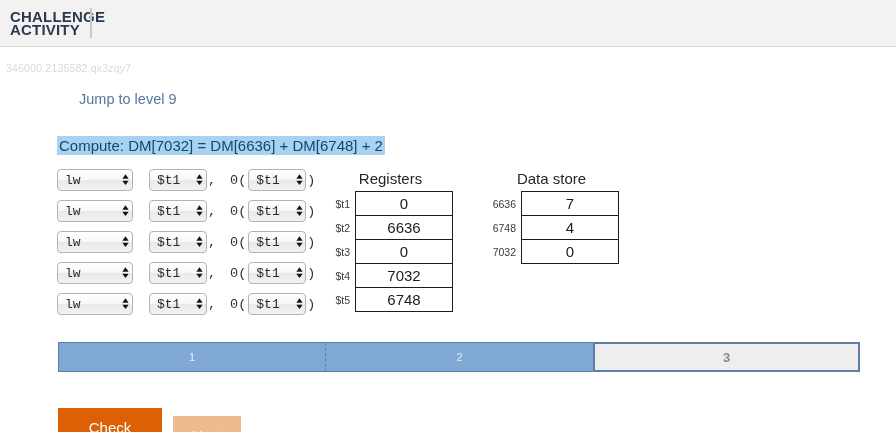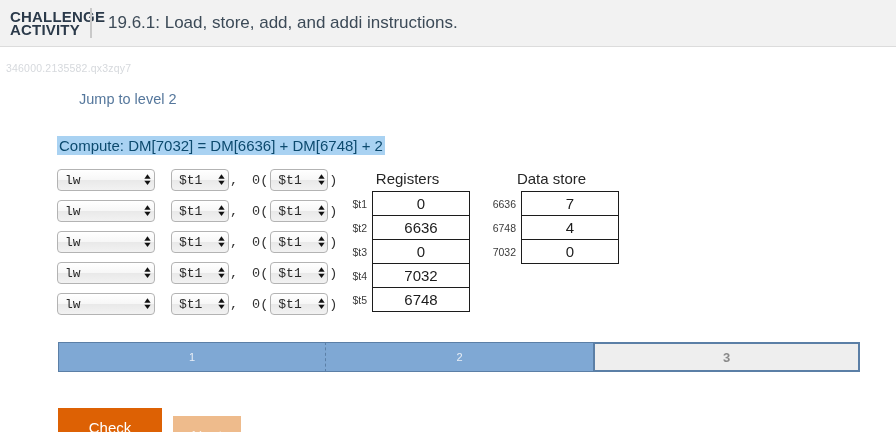--- a/index.html
+++ b/index.html
@@ -98,21 +98,21 @@
     border-radius: 4px;
     background: linear-gradient(to bottom, #ffffff 0%, #f7f7f7 48%, #e9e9e9 52%, #f2f2f2 100%);
     box-shadow: inset 0 1px 0 #ffffff;
     padding: 0 4px 0 7px;
     font-family: "Liberation Mono", monospace;
     font-size: 13px;
     color: #2a2a2a;
     cursor: pointer;
     box-sizing: border-box;
   }
-  .sel-op { width: 98px; }
+  .sel-op { width: 76px; }
   .sel-reg { width: 58px; }
   .spinner {
     display: inline-flex;
     flex-direction: column;
     align-items: center;
     justify-content: center;
     line-height: 6px;
     font-size: 8px;
     color: #111;
     margin-left: 4px;
@@ -144,21 +144,21 @@
     text-align: right;
     padding-right: 5px;
     font-size: 10.5px;
     color: #3b3b3b;
   }
   #registers-table td.value { width: 96px; height: 23px; }
   #registers-table td.rowlabel { width: 22px; }
   #datamemory-table td.value { width: 96px; height: 23px; }
   #datamemory-table td.rowlabel { width: 32px; }
 
-  #registers-block { left: 345px; top: 170px; }
+  #registers-block { left: 328px; top: 170px; }
   #datamemory-block { left: 484px; top: 170px; }
 
   
   .progress {
     position: absolute;
     left: 58px; top: 342px;
     width: 802px;
     height: 30px;
     display: flex;
     box-sizing: border-box;
@@ -213,26 +213,25 @@
 </style>
 </head>
 <body>
 
 <div class="header">
   <div class="ca-label">
     <div>CHALLENGE</div>
     <div>ACTIVITY</div>
   </div>
   <div class="ca-divider"></div>
-  <div class="ca-title">19.6.1: Load, store, add, and addi instructions.</div>
 </div>
 
 <div class="activity-id">346000.2135582.qx3zqy7</div>
 
-<a class="jump-link" href="#">Jump to level 2</a>
+<a class="jump-link" href="#">Jump to level 9</a>
 
 <div class="prompt">Compute: DM[7032] = DM[6636] + DM[6748] + 2</div>
 
 <div class="instr-area">
 
   <div class="instr-row">
     <div class="sel sel-op">
       <span>lw</span>
       <span class="spinner">
         <span>▲</span>

